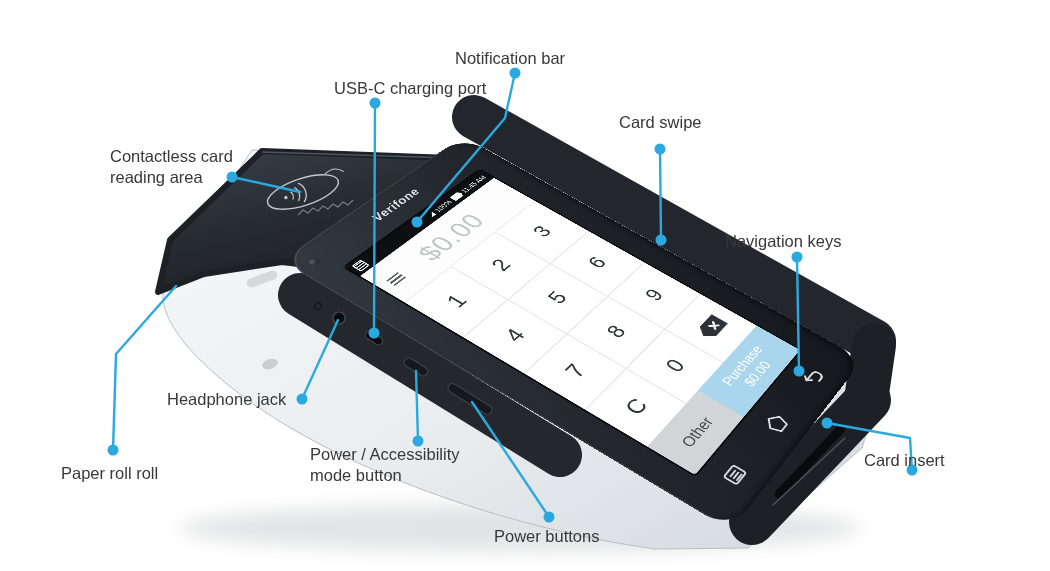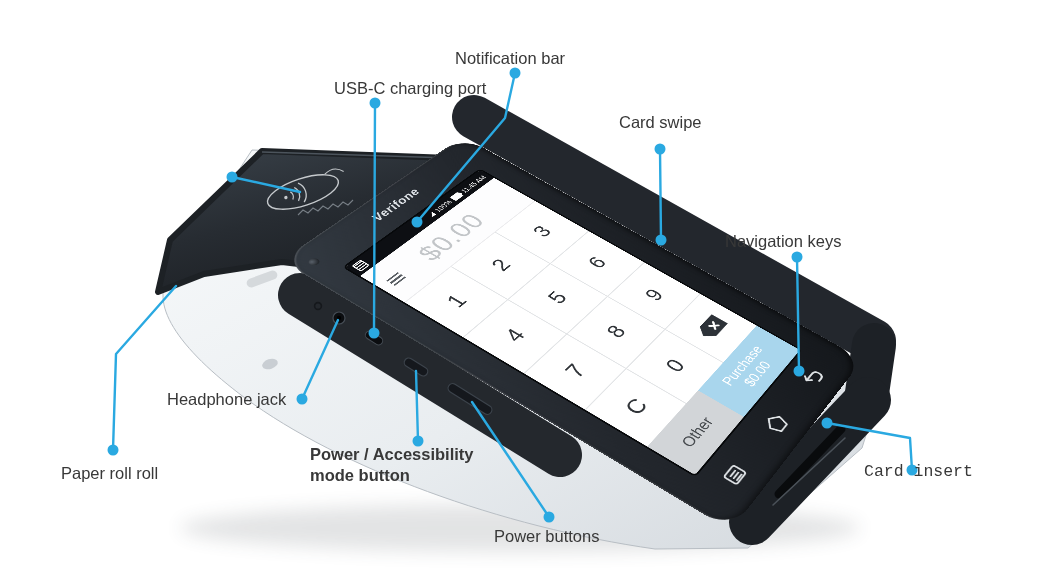--- a/index.html
+++ b/index.html
@@ -237,21 +237,23 @@
     </g>
     <g>
       <polyline points="827,423 910,438 912,470"></polyline>
         <circle cx="827" cy="423" r="5.5" fill="#2aa9e1" stroke="none"></circle>
         <circle cx="912" cy="470" r="5.5" fill="#2aa9e1" stroke="none"></circle>
     </g>
   </svg>
 
   <div class="callout" style="left:455px;top:48px;text-align:right;">Notification bar</div>
   <div class="callout" style="left:294px;top:78px;margin-left:40px;">USB-C charging port</div>
+  <div class="callout" style="left:110px;top:146px;">Contactless card
+reading area</div>
   <div class="callout" style="left:619px;top:112px;">Card swipe</div>
   <div class="callout" style="left:725px;top:231px;text-align:right;">Navigation keys</div>
   <div class="callout" style="left:167px;top:389px;text-align:right;">Headphone jack</div>
   <div class="callout" style="left:61px;top:463px;">Paper roll roll</div>
-  <div class="callout" style="left:310px;top:444px;font-weight:bold;">Power / Accessibility
+  <div class="callout" style="left:310px;top:444px;">Power / Accessibility
 mode button</div>
   <div class="callout" style="left:494px;top:526px;">Power buttons</div>
-  <div class="callout" style="left:864px;top:461px;font-family:Liberation Mono, monospace;">Card insert</div>
+  <div class="callout" style="left:864px;top:450px;">Card insert</div>
 </div>
 
 </body></html>

